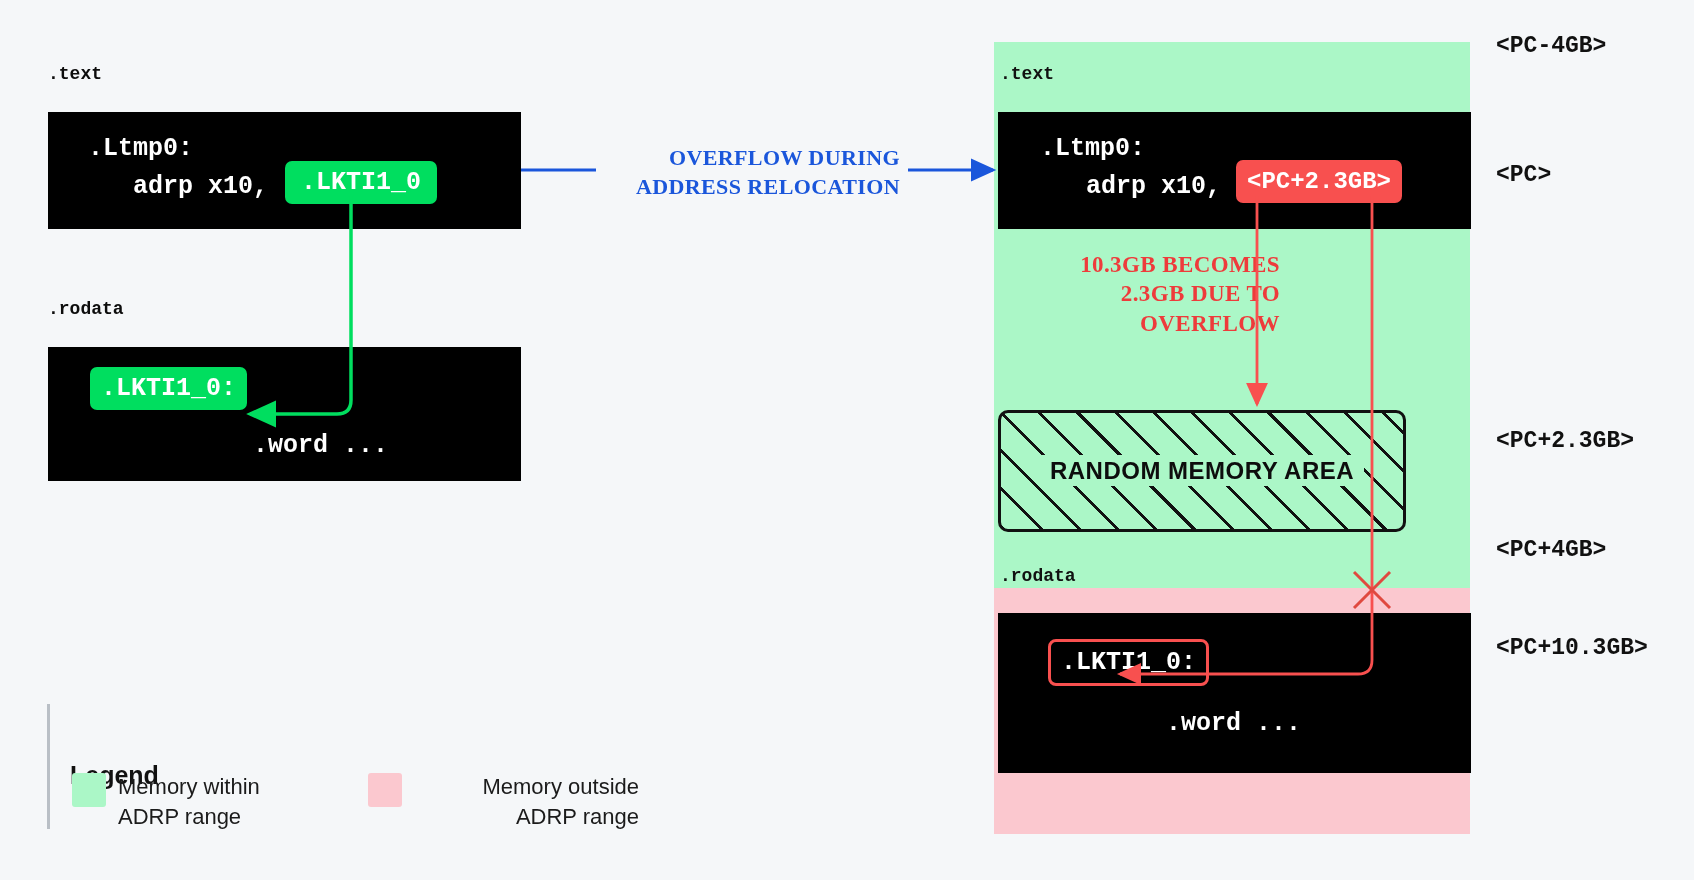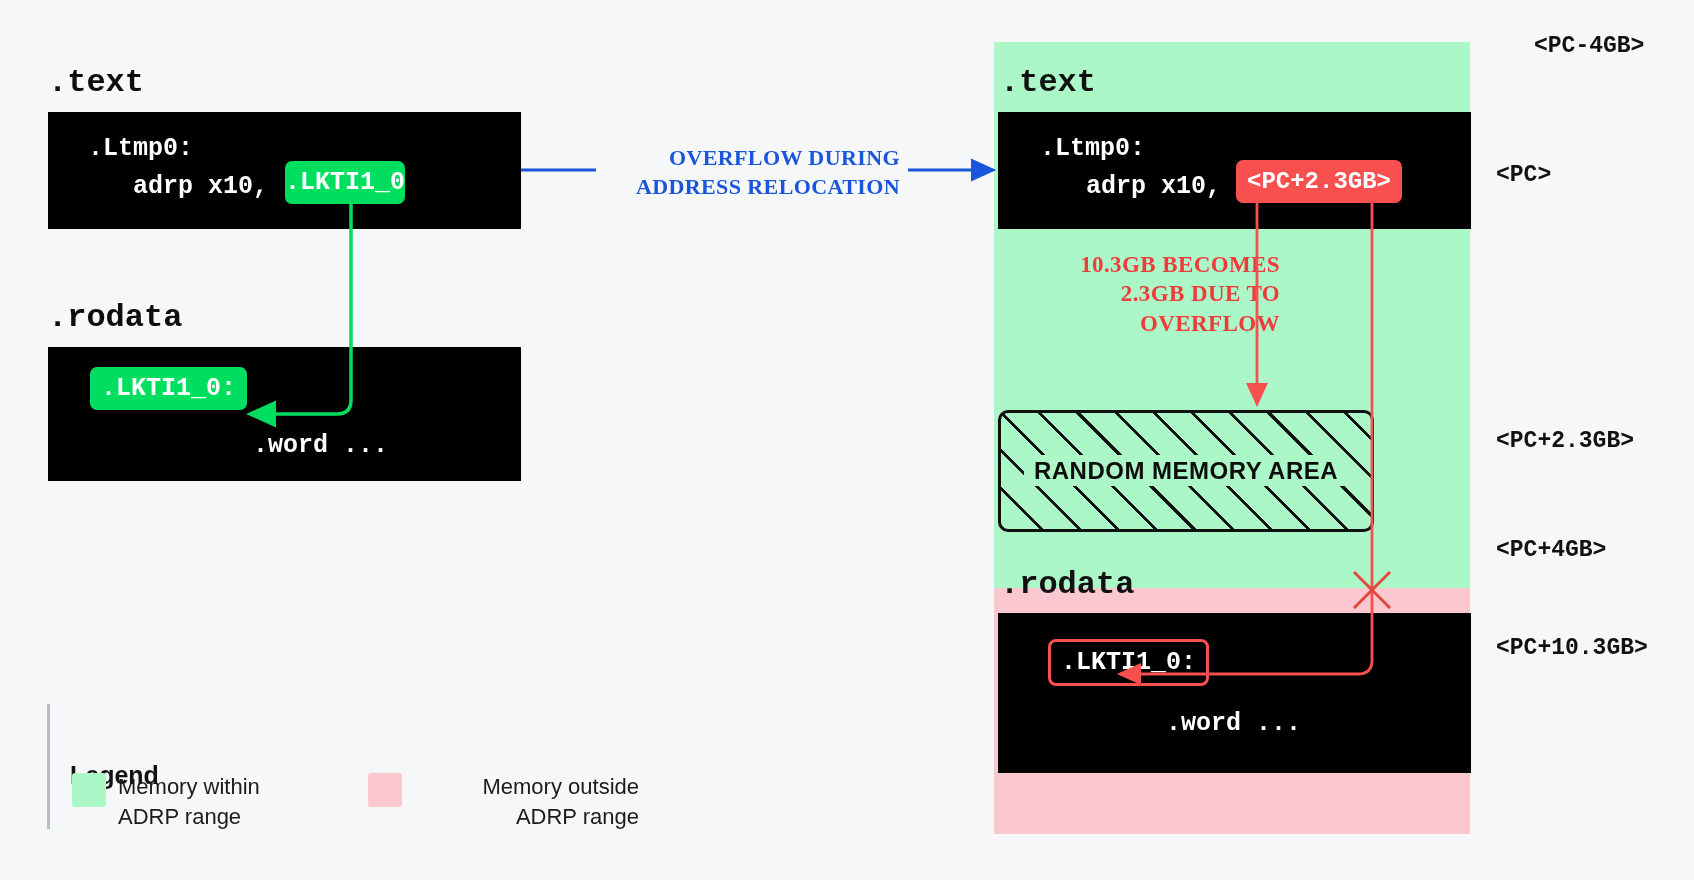--- a/index.html
+++ b/index.html
@@ -10,21 +10,21 @@
     overflow:hidden;
     position:relative;
   }
   #stage{position:absolute;left:0;top:0;width:1694px;height:880px;}
 
   
   .abs{position:absolute;}
 
   .section-label{
     font-family:"Liberation Mono","DejaVu Sans Mono",monospace;
-    font-size:32px;font-weight:700;color:#0d0d0d;letter-spacing:0px;
+    font-size:18px;font-weight:700;color:#0d0d0d;letter-spacing:0px;
     white-space:pre;
   }
   .section-label.on-tint{color:#111;}
 
   .code-box{
     background:#000;border-radius:0;
     font-family:"Liberation Mono","DejaVu Sans Mono",monospace;
     color:#ffffff;font-size:25px;font-weight:700;
     box-sizing:border-box;
   }
@@ -95,21 +95,21 @@
   <div class="abs" style="left:994px;top:42px;width:476px;height:792px;">
     <div class="band band-green" style="top:0;height:546px;"></div>
     <div class="band band-pink" style="top:546px;height:246px;"></div>
   </div>
 
   <div class="abs section-label" style="left:48px;top:64px;">.text</div>
 
   <div class="abs code-box" style="left:48px;top:112px;width:473px;height:117px;">
     <div class="code-line" style="left:40px;top:24px;">.Ltmp0:</div>
     <div class="code-line" style="left:85px;top:62px;">adrp x10,</div>
-    <div class="badge badge-green abs" style="left:237px;top:49px;font-size:25px;padding:7px 0;">.LKTI1_0</div>
+    <div class="badge badge-green abs" style="left:237px;top:49px;font-size:25px;padding:7px 16px;">.LKTI1_0</div>
   </div>
 
   <div class="abs section-label" style="left:48px;top:299px;">.rodata</div>
 
   <div class="abs code-box" style="left:48px;top:347px;width:473px;height:134px;">
     <div class="badge badge-green abs" style="left:42px;top:20px;font-size:25px;padding:7px 11px;">.LKTI1_0:</div>
     <div class="code-line" style="left:205px;top:86px;">.word ...</div>
   </div>
 
   <div class="abs anno anno-blue" style="left:610px;top:143px;width:290px;">OVERFLOW DURING
@@ -120,34 +120,34 @@
   <div class="abs code-box" style="left:998px;top:112px;width:473px;height:117px;">
     <div class="code-line" style="left:42px;top:24px;">.Ltmp0:</div>
     <div class="code-line" style="left:88px;top:62px;">adrp x10,</div>
     <div class="badge badge-red abs" style="left:238px;top:48px;font-size:24px;padding:8px 11px;">&lt;PC+2.3GB&gt;</div>
   </div>
 
   <div class="abs anno anno-red" style="left:1040px;top:250px;width:240px;">10.3GB BECOMES
 2.3GB DUE TO
 OVERFLOW</div>
 
-  <div class="hatch" style="left:998px;top:410px;width:376px;height:122px;">
+  <div class="hatch" style="left:998px;top:410px;width:408px;height:122px;">
     <div class="hatch-text">
       <span>RANDOM MEMORY AREA</span>
     </div>
   </div>
 
   <div class="abs section-label on-tint" style="left:1000px;top:566px;">.rodata</div>
 
   <div class="abs code-box" style="left:998px;top:613px;width:473px;height:160px;">
     <div class="badge badge-outline-red abs" style="left:50px;top:26px;font-size:25px;padding:6px 10px;border-radius:8px;">.LKTI1_0:</div>
     <div class="code-line" style="left:168px;top:98px;">.word ...</div>
   </div>
 
-  <div class="abs addr-label" style="left:1496px;top:33px;margin-left:38px;">&lt;PC-4GB&gt;</div>
+  <div class="abs addr-label" style="left:1496px;top:33px;">&lt;PC-4GB&gt;</div>
   <div class="abs addr-label" style="left:1496px;top:130px;margin-top:32px;">&lt;PC&gt;</div>
   <div class="abs addr-label" style="left:1496px;top:428px;">&lt;PC+2.3GB&gt;</div>
   <div class="abs addr-label" style="left:1496px;top:537px;">&lt;PC+4GB&gt;</div>
   <div class="abs addr-label" style="left:1496px;top:635px;">&lt;PC+10.3GB&gt;</div>
 
   <div class="legend-rule" style="left:47px;top:704px;height:125px;"></div>
   <div class="abs legend-title" style="left:70px;top:714px;margin-top:47px;">Legend</div>
 
   <div class="legend-sw" style="left:72px;top:773px;background:#ABF7C7;"></div>
   <div class="legend-txt" style="left:118px;top:772px;width:215px;">Memory within

